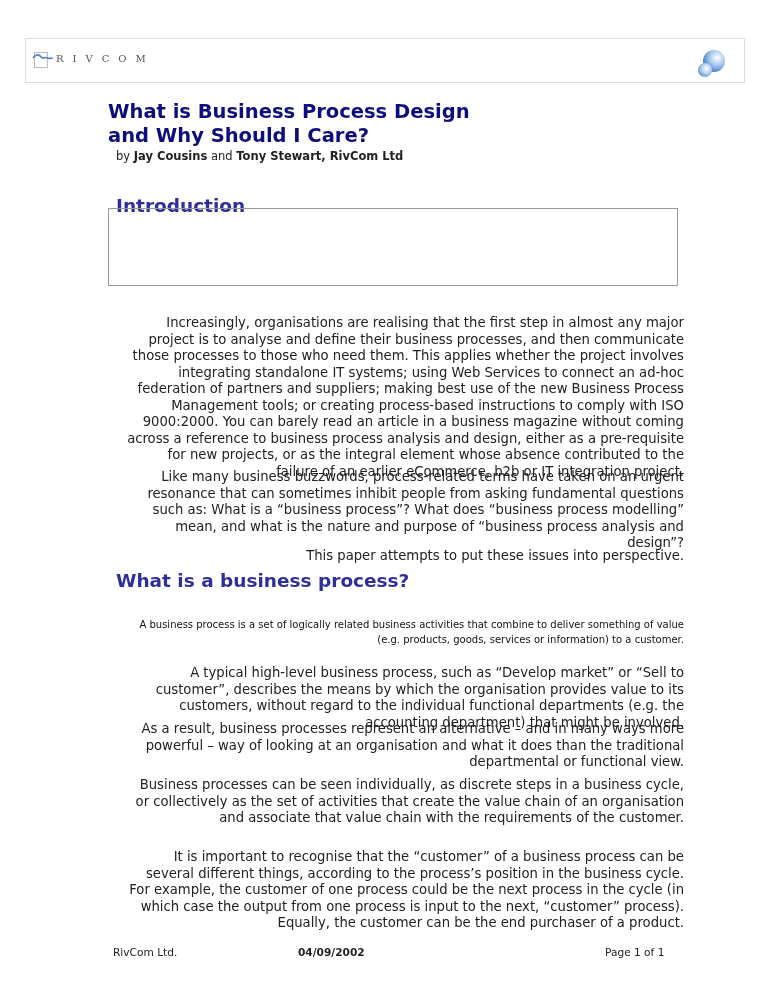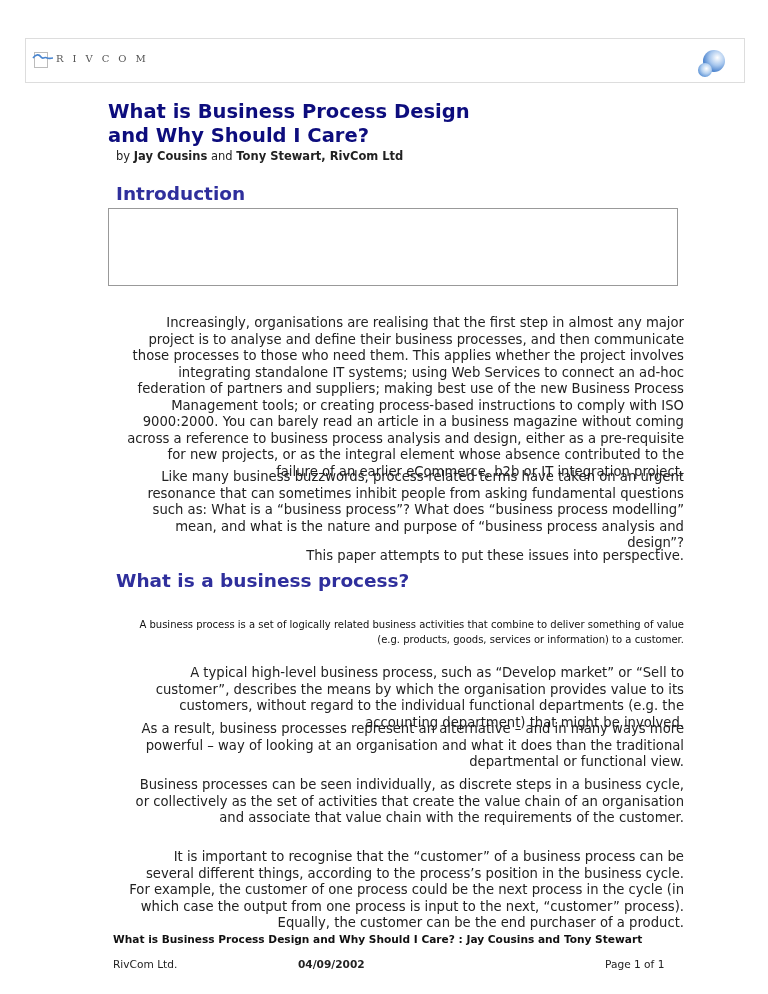--- a/index.html
+++ b/index.html
@@ -89,35 +89,34 @@
 </div>
 
 <div class="title">
   <div>What is Business Process Design</div>
   <div>and Why Should I Care?</div>
 </div>
 <div class="byline">
   <span>by </span><b>Jay Cousins</b><span> and </span><b>Tony Stewart, RivCom Ltd</b>
 </div>
 
-<div class="h1" style="top:183px;">Introduction</div>
+<div class="h1" style="top:195px;">Introduction</div>
 <div class="quote-box">
 </div>
 
 <p class="para" style="top:299px;">Increasingly, organisations are realising that the first step in almost any major project is to analyse and define their business processes, and then communicate those processes to those who need them. This applies whether the project involves integrating standalone IT systems; using Web Services to connect an ad-hoc federation of partners and suppliers; making best use of the new Business Process Management tools; or creating process-based instructions to comply with ISO 9000:2000. You can barely read an article in a business magazine without coming across a reference to business process analysis and design, either as a pre-requisite for new projects, or as the integral element whose absence contributed to the failure of an earlier eCommerce, b2b or IT integration project.</p>
 <p class="para" style="top:453px;">Like many business buzzwords, process-related terms have taken on an urgent resonance that can sometimes inhibit people from asking fundamental questions such as: What is a “business process”? What does “business process modelling” mean, and what is the nature and purpose of “business process analysis and design”?</p>
 <p class="para" style="top:532px;">This paper attempts to put these issues into perspective.</p>
 
 <div class="h1" style="top:570px;">What is a business process?</div>
 <p class="para bold" style="top:602px;">A business process is a set of logically related business activities that combine to deliver something of value (e.g. products, goods, services or information) to a customer.</p>
 <p class="para" style="top:649px;">A typical high-level business process, such as “Develop market” or “Sell to customer”, describes the means by which the organisation provides value to its customers, without regard to the individual functional departments (e.g. the accounting department) that might be involved.</p>
 <p class="para" style="top:705px;">As a result, business processes represent an alternative – and in many ways more powerful – way of looking at an organisation and what it does than the traditional departmental or functional view.</p>
 <p class="para" style="top:761px;">Business processes can be seen individually, as discrete steps in a business cycle, or collectively as the set of activities that create the value chain of an organisation and associate that value chain with the requirements of the customer.</p>
 <p class="para" style="top:833px;">It is important to recognise that the “customer” of a business process can be several different things, according to the process’s position in the business cycle. For example, the customer of one process could be the next process in the cycle (in which case the output from one process is input to the next, “customer” process). Equally, the customer can be the end purchaser of a product.</p>
 
 <div class="footer">
-  <div class="ft-title">What is Business Process Design and Why Should I Care? : Jay Cousins and Tony Stewart</div>
   <div class="ft-row">
     <span style="left:0;">RivCom Ltd.</span>
     <span style="left:185px;font-weight:bold;">04/09/2002</span>
     <span style="left:492px;">Page 1 of 1</span>
   </div>
 </div>
 
 </body></html>

